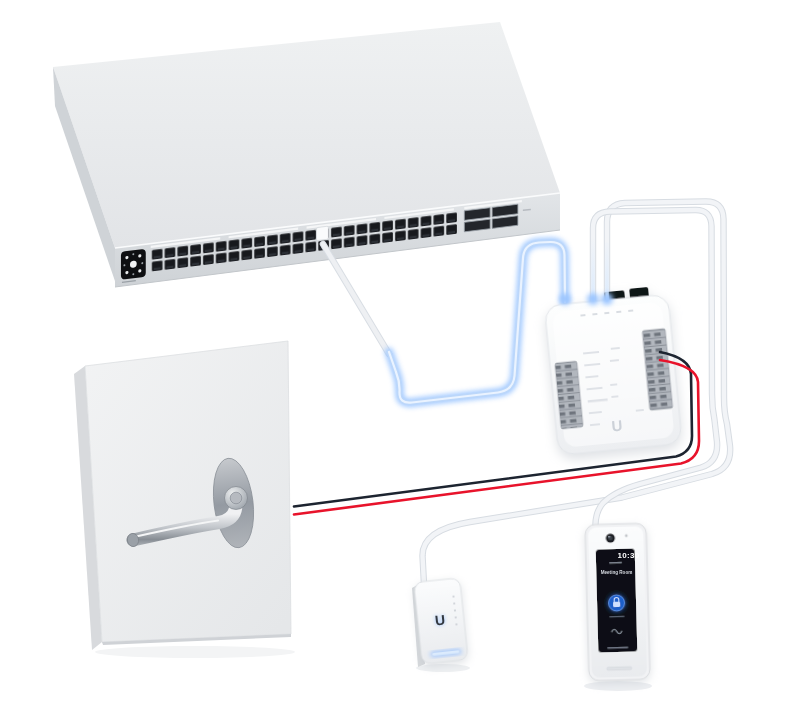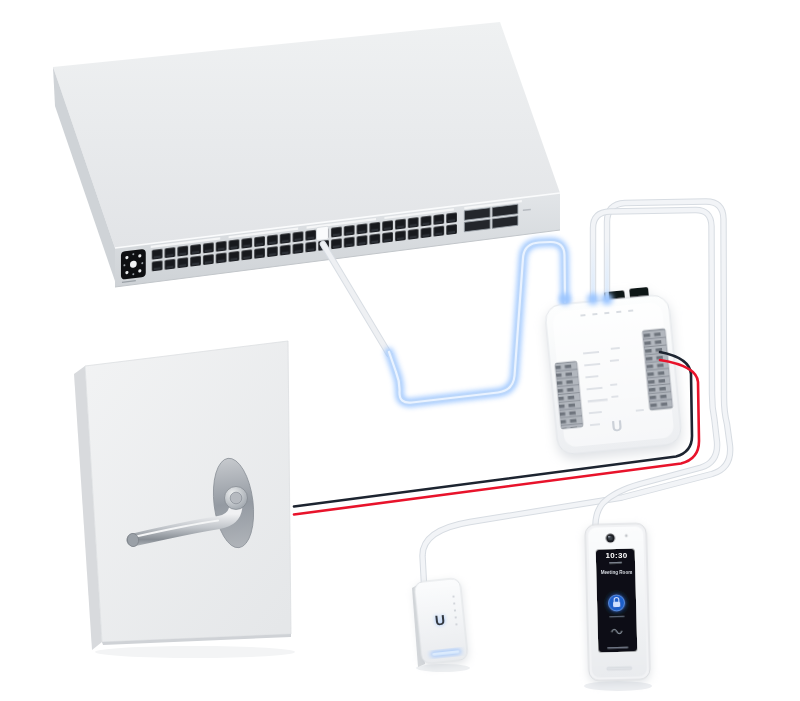--- a/index.html
+++ b/index.html
@@ -5,21 +5,21 @@
   html,body{margin:0;padding:0;background:#ffffff;}
   #stage{position:relative;width:800px;height:701px;background:#ffffff;overflow:hidden;
          font-family:"Liberation Sans", sans-serif;}
   #scene{position:absolute;left:0;top:0;}
   .ovl{position:absolute;pointer-events:none;text-align:center;}
   .hub-logo{left:604px;top:417px;width:26px;font-size:15px;font-weight:700;color:#ccd1d8;
             transform:rotate(-5deg);}
   .lite-logo{left:429px;top:612px;width:22px;font-size:14px;font-weight:700;color:#33383f;
              text-shadow:0 0 4px #8fbcff;transform:rotate(-6deg);}
   .rp-time{left:597px;top:551px;width:39px;font-size:8px;font-weight:700;color:#ffffff;
-           letter-spacing:.3px;}
+           letter-spacing:.3px;padding-left:12px;}
   .rp-loc{left:597px;top:570px;width:39px;font-size:4.6px;font-weight:700;color:#d7dbe2;}
 </style>
 </head>
 <body>
 
 <div id="stage">
 <svg id="scene" width="800" height="701" viewBox="0 0 800 701">
   <defs>
     <linearGradient id="lgTop" x1="0" y1="0" x2="0" y2="1">
       <stop offset="0" stop-color="#eff1f2"></stop>

